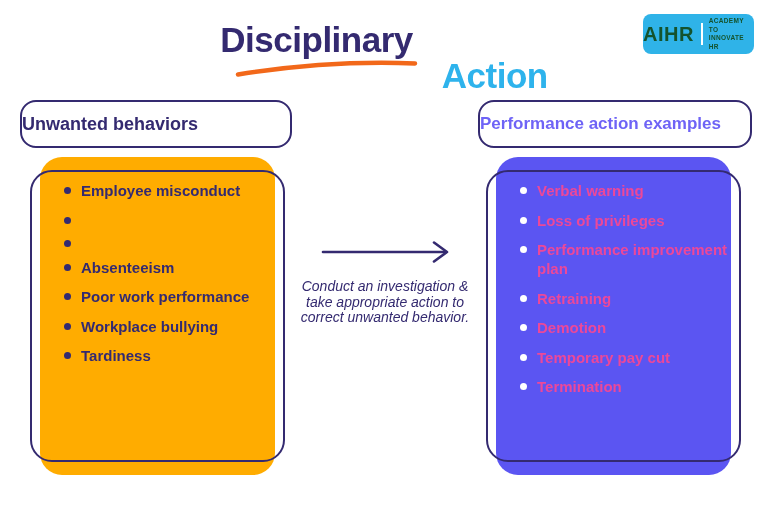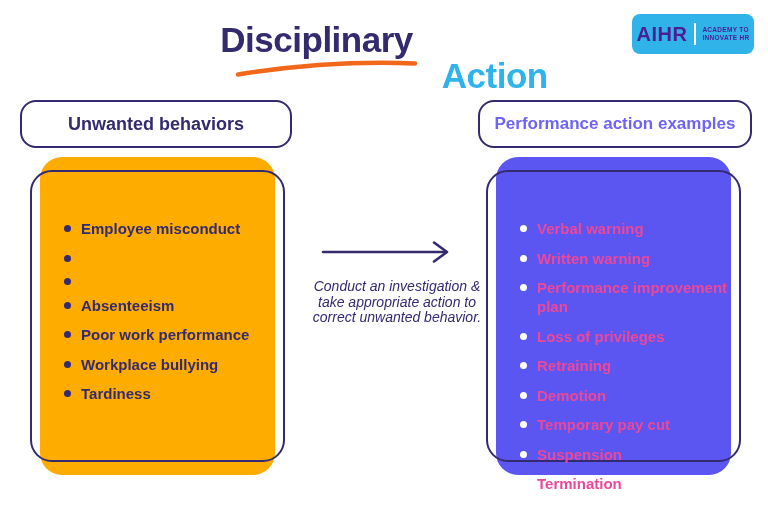--- a/index.html
+++ b/index.html
@@ -17,34 +17,34 @@
     display: flex; justify-content: center; gap: 29px;
     font-size: 35px; font-weight: 700; letter-spacing: -0.5px;
   }
   .title .primary { color: #342a70; }
   .title .accent  { color: #2eb3ec; margin-top: 36px; }
 
   .swoosh { position: absolute; top: 57px; left: 234px; }
 
   .logo {
     position: absolute; top: 14px; right: 14px;
-    width: 122px; height: 40px;
+    width: 111px; height: 40px;
     background: #2fb3e8; border-radius: 8px;
     display: flex; align-items: center; justify-content: center;
-    color: #4c1d95;
+    color: #14532d;
   }
   .logo .brand { font-size: 20px; font-weight: 700; letter-spacing: 0.5px; }
   .logo .divider { width: 2px; height: 22px; background: #ffffff; margin: 0 6px 0 7px; }
   .logo .tagline { font-size: 6.5px; font-weight: 700; line-height: 8.5px; letter-spacing: 0.3px; }
 
   
   .pill {
     position: absolute; top: 100px; height: 48px;
     background: #ffffff; border: 2.5px solid #342a70; border-radius: 16px;
-    display: flex; align-items: center; justify-content: center;
+    display: flex; align-items: center; justify-content: flex-start;
     font-weight: 700;
   }
   .pill.left  { left: 20px;  width: 272px; font-size: 18px; color: #342a70; }
   .pill.right { left: 478px; width: 274px; font-size: 17px; color: #6e63f6; }
 
   
   .panel { position: absolute; top: 157px; width: 255px; height: 318px; }
   .panel.left  { left: 30px; }
   .panel.right { left: 486px; }
   .panel .fill {
@@ -54,21 +54,20 @@
   .panel.left  .fill { background: #ffac00; }
   .panel.right .fill { background: #5b55f2; }
   .panel .outline {
     position: absolute; left: 0; right: 0; top: 13px; bottom: 13px;
     border: 2.5px solid #342a70; border-radius: 22px;
   }
 
   .items {
     position: absolute; left: 34px; right: 8px; top: 24px;
     list-style: none;
-    margin-top: 38px;
   }
   .item {
     display: flex; align-items: flex-start;
     font-size: 15px; font-weight: 700; line-height: 19px;
     margin-bottom: 10.5px;
   }
   .panel.left  .item { color: #342a70; }
   .panel.right .item { color: #ec4899; }
   .dot {
     flex: 0 0 auto;
@@ -77,21 +76,21 @@
   }
   .panel.left  .dot { background: #342a70; }
   .panel.right .dot { background: #ffffff; }
 
   
   .arrow { position: absolute; top: 239px; left: 320px; }
   .caption {
     position: absolute; top: 279px; left: 283px; width: 204px;
     text-align: center;
     font-size: 14px; font-style: italic; font-weight: 500;
-    color: #342a70; line-height: 15.5px; margin-left: 12px;
+    color: #342a70; line-height: 15.5px;
   }
 </style>
 </head>
 <body>
 
 <div class="title">
   <span class="primary">Disciplinary</span>
   <span class="accent">Action</span>
 </div>
 
@@ -163,44 +162,36 @@
 <div class="panel right">
   <div class="fill"></div>
   <div class="outline"></div>
   <ul class="items">
     <li class="item">
         <span class="dot"></span>
         <span>Verbal warning</span>
       </li>
     <li class="item">
         <span class="dot"></span>
-        <span>Written warning</span>
+        <span>Loss of privileges</span>
       </li>
     <li class="item">
         <span class="dot"></span>
         <span>Performance improvement plan</span>
-      </li>
-    <li class="item">
-        <span class="dot"></span>
-        <span>Loss of privileges</span>
       </li>
     <li class="item">
         <span class="dot"></span>
         <span>Retraining</span>
       </li>
     <li class="item">
         <span class="dot"></span>
         <span>Demotion</span>
       </li>
     <li class="item">
         <span class="dot"></span>
         <span>Temporary pay cut</span>
       </li>
     <li class="item">
         <span class="dot"></span>
-        <span>Suspension</span>
-      </li>
-    <li class="item">
-        <span class="dot"></span>
         <span>Termination</span>
       </li>
   </ul>
 </div>
 
 </body></html>

